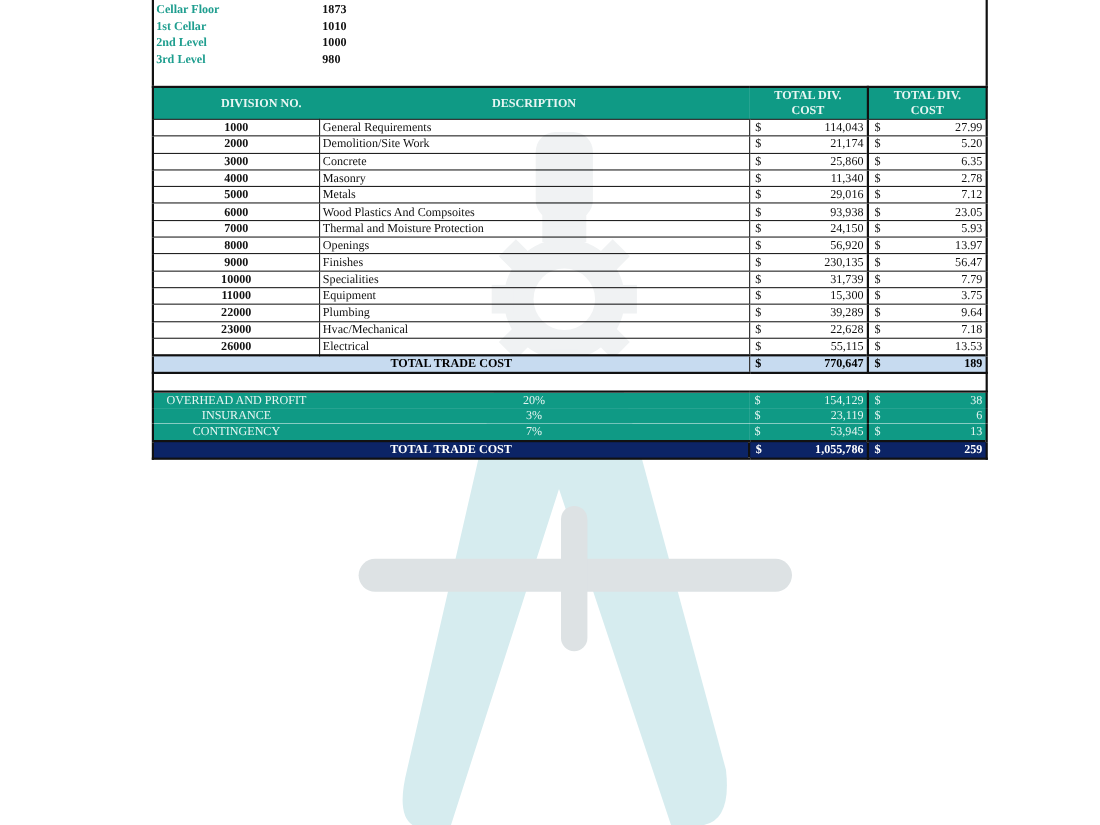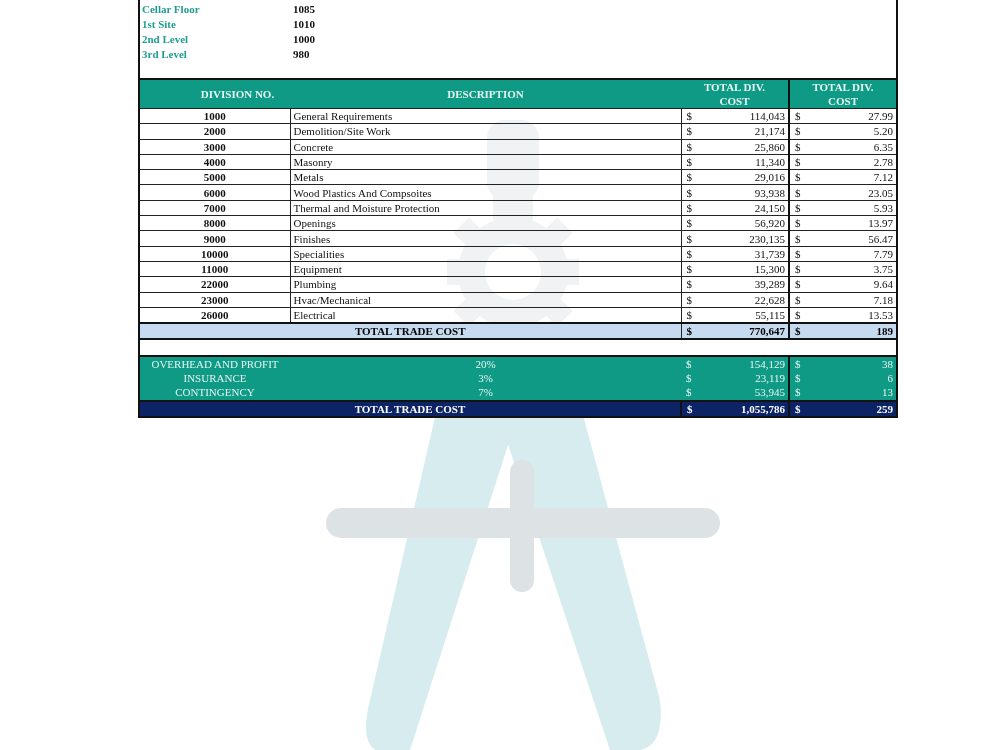--- a/index.html
+++ b/index.html
@@ -153,24 +153,24 @@
 
     <rect x="326" y="508" width="394" height="30" rx="15" fill="#dde2e4"></rect>
     <rect x="510" y="460" width="24" height="132" rx="12" fill="#dde2e4"></rect>
   </svg>
 
   <div class="content">
 
     <div class="levels">
       <div class="level-row" style="top:2px">
         <span class="level-label">Cellar Floor</span>
-        <span class="level-value">1085</span>
+        <span class="level-value">1873</span>
       </div>
       <div class="level-row" style="top:17px">
-        <span class="level-label">1st Site</span>
+        <span class="level-label">1st Cellar</span>
         <span class="level-value">1010</span>
       </div>
       <div class="level-row" style="top:32px">
         <span class="level-label">2nd Level</span>
         <span class="level-value">1000</span>
       </div>
       <div class="level-row" style="top:47px">
         <span class="level-label">3rd Level</span>
         <span class="level-value">980</span>
       </div>

